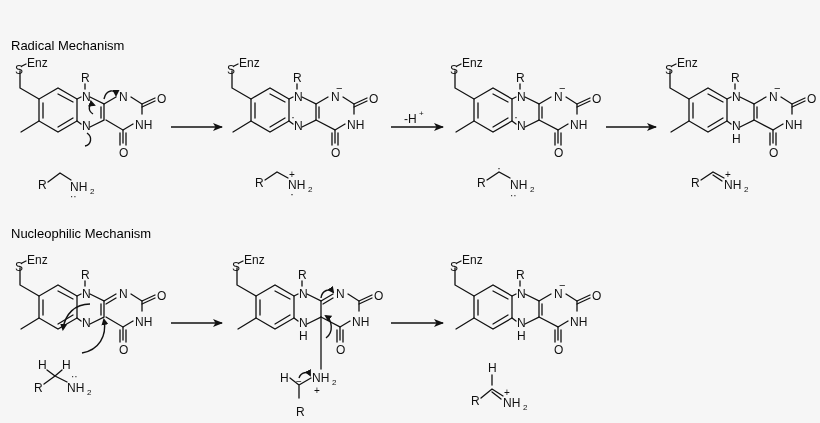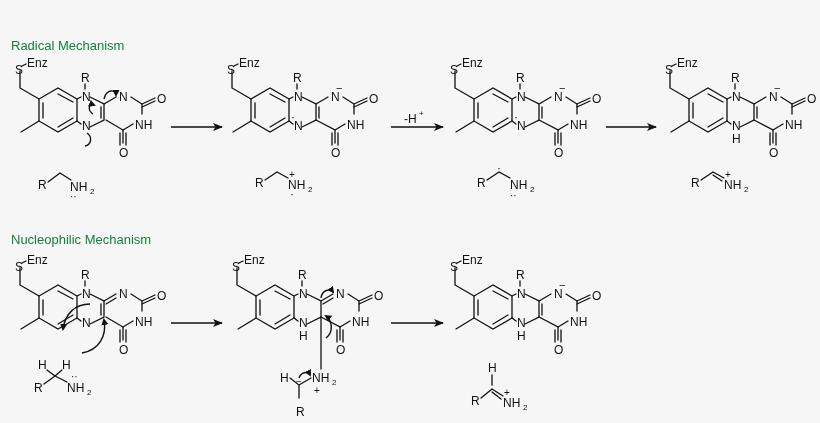--- a/index.html
+++ b/index.html
@@ -1,27 +1,27 @@
 <!DOCTYPE html>
 <html><head>
 <meta charset="utf-8">
 <style>
   html, body { margin: 0; padding: 0; }
   body { width: 820px; height: 423px; background: #f6f6f6; overflow: hidden; position: relative; font-family: "Liberation Sans", sans-serif; color: #111; }
-  .section-title { position: absolute; left: 11px; font-size: 13px; color: #15803d; }
+  .section-title { position: absolute; left: 11px; font-size: 13px; color: #000000; }
   svg { position: absolute; left: 0; top: 0; }
   svg text { font-family: "Liberation Sans", sans-serif; fill: #111; }
   .b { stroke: #111; stroke-width: 1.3; fill: none; stroke-linecap: round; }
   .arr { stroke: #111; stroke-width: 1.4; fill: none; }
 </style>
 </head>
 <body>
 
 <div class="section-title" style="top:38px">Radical Mechanism</div>
-<div class="section-title" style="top:232px">Nucleophilic Mechanism</div>
+<div class="section-title" style="top:226px">Nucleophilic Mechanism</div>
 
 <svg width="820" height="423" viewBox="0 0 820 423">
   <defs>
     <marker id="ah" markerWidth="10" markerHeight="8" refX="9" refY="4" orient="auto" markerUnits="userSpaceOnUse">
       <path d="M0,0 L10,4 L0,8 L2.5,4 Z" fill="#111"></path>
     </marker>
     <marker id="ch" markerWidth="7" markerHeight="7" refX="5" refY="3.5" orient="auto" markerUnits="userSpaceOnUse">
       <path d="M0,0 L7,3.5 L0,7 Z" fill="#111"></path>
     </marker>
 

